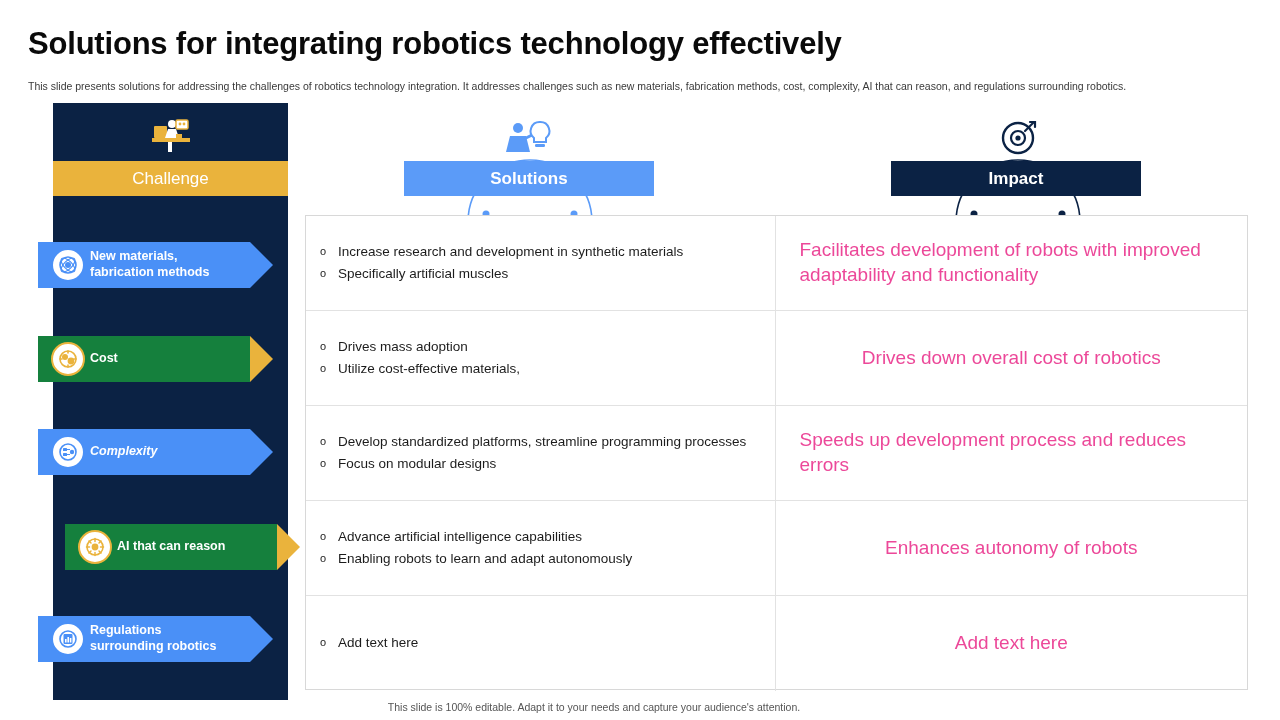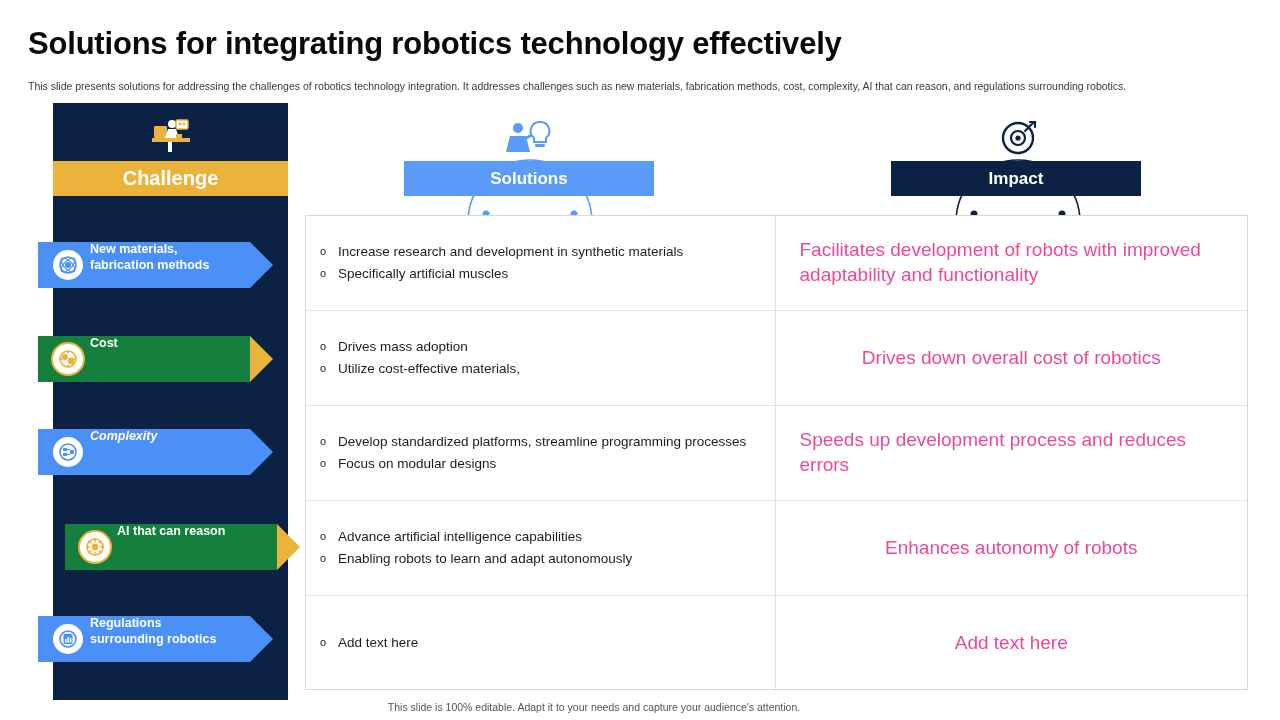--- a/index.html
+++ b/index.html
@@ -42,22 +42,22 @@
     width: 235px; height: 597px;
     background: #0b2244;
   }
 
   .challenge-header {
     position: absolute;
     left: 53px; top: 161px;
     width: 235px; height: 35px;
     background: #eab33c;
     color: #ffffff;
-    font-size: 20px;
-    font-weight: bold;
+    font-size: 17px;
+    font-weight: normal;
     display: flex;
     align-items: center;
     justify-content: center;
   }
 
   .challenge-top-icon {
     position: absolute;
     left: 148px; top: 112px;
     width: 46px; height: 42px;
   }
@@ -69,21 +69,21 @@
     width: 232px;
     height: 46px;
     display: flex;
     align-items: center;
   }
   .chip-body {
     position: relative;
     width: 212px;
     height: 46px;
     display: flex;
-    align-items: flex-start;
+    align-items: center;
     padding-left: 52px;
     color: #ffffff;
     font-size: 12.5px;
     font-weight: bold;
     line-height: 1.25;
   }
   .chip-body::after {
     content: "";
     position: absolute;
     right: -23px; top: 0;

